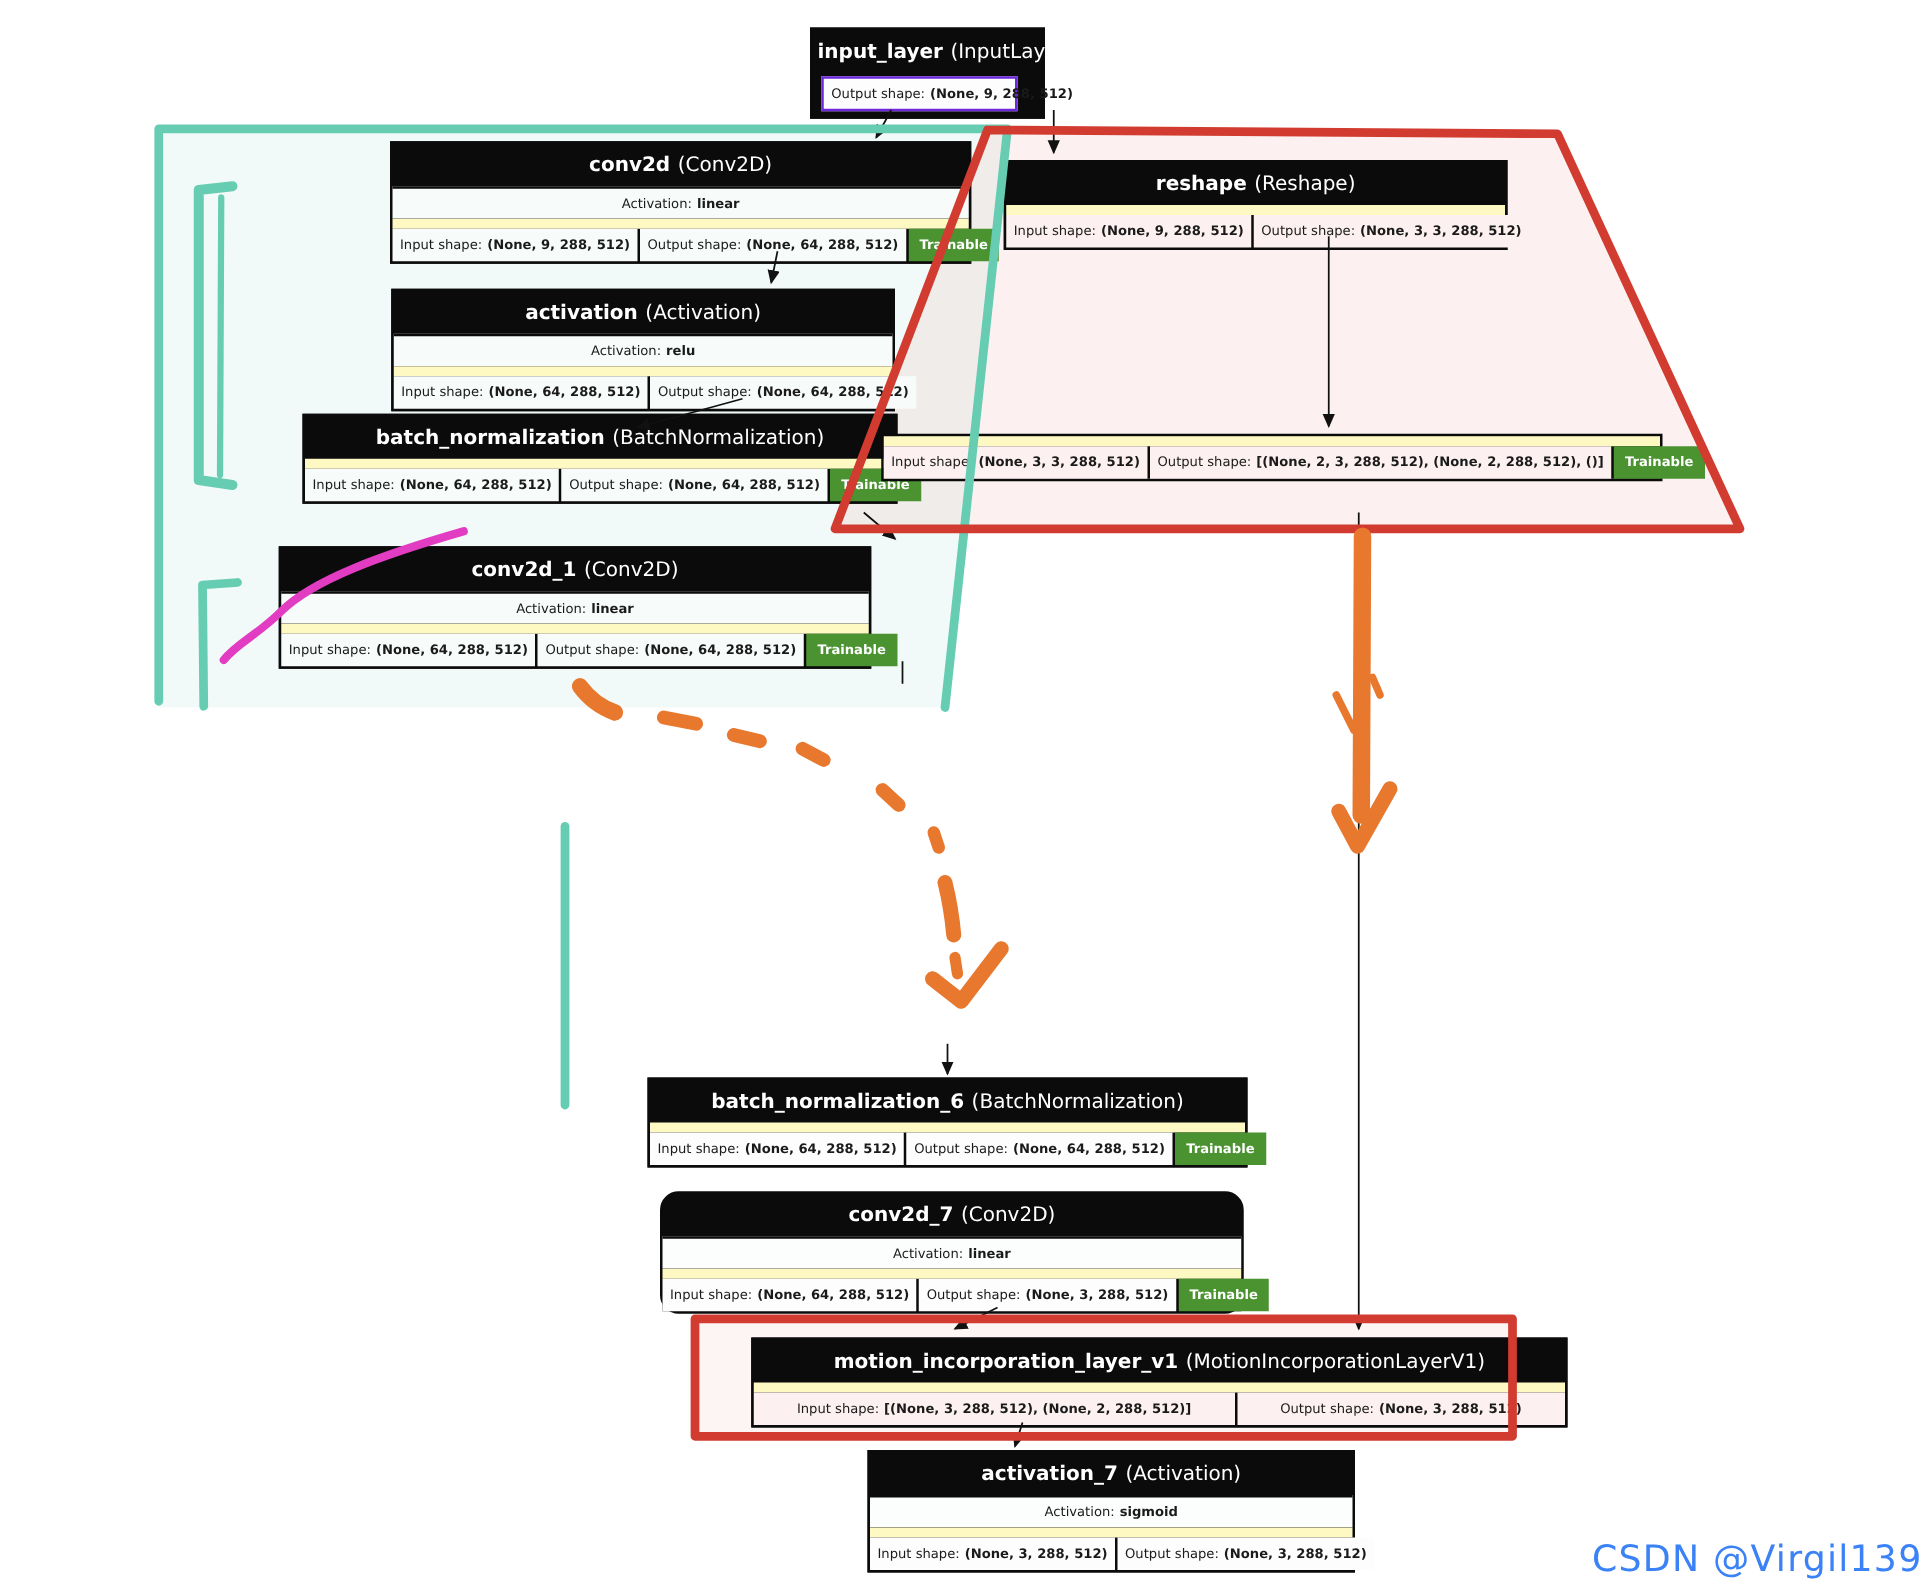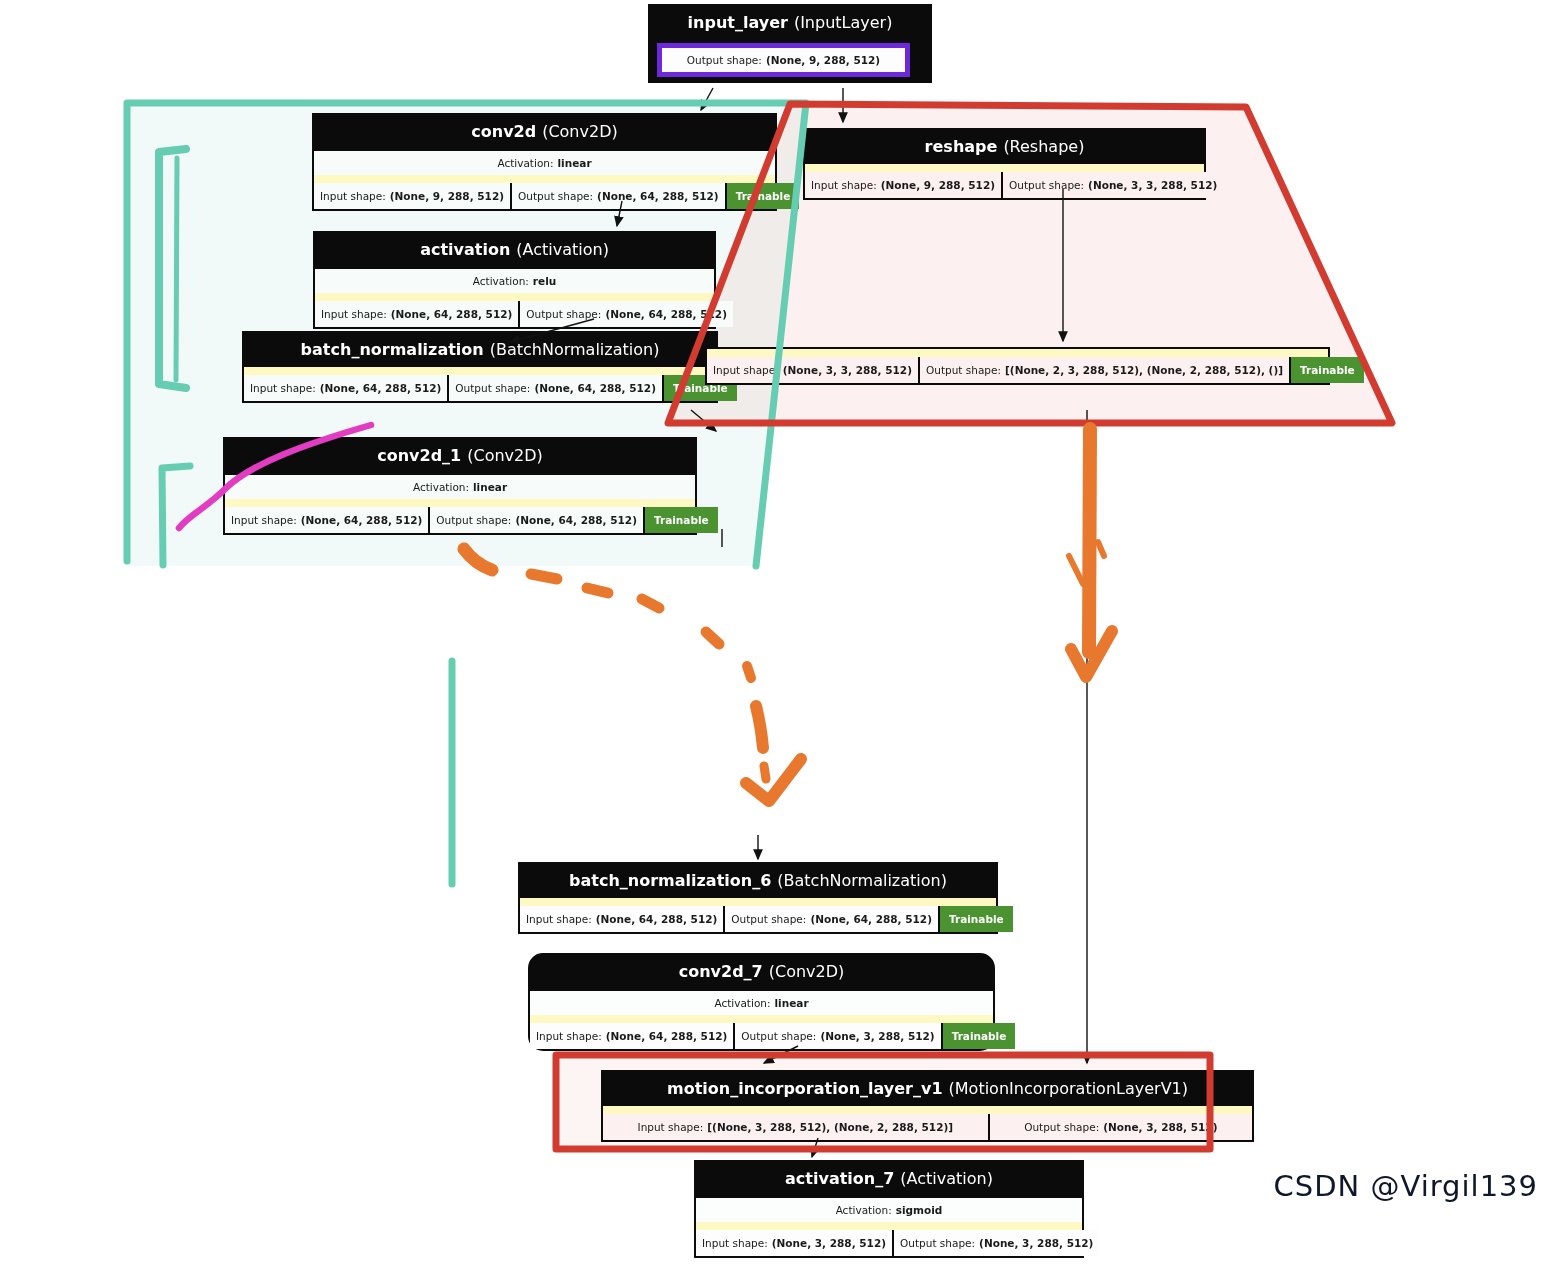--- a/index.html
+++ b/index.html
@@ -15,39 +15,39 @@
   .actrow{background:#fcfdfd;color:#1a1a1a;text-align:center;font-size:10.5px;
           padding:6px 4px;border-top:2px solid #0b0b0b;white-space:nowrap;}
   .actrow b{margin-left:4px;}
   .shrow{display:flex;gap:2px;border-top:8px solid #fef9c3;background:#0b0b0b;}
   .cell{background:#fdfdfd;color:#1a1a1a;font-size:10.5px;padding:7px 6px;flex:1 1 auto;
         text-align:center;white-space:nowrap;display:flex;align-items:center;justify-content:center;}
   .cell b{margin-left:4px;}
   .badge{background:#4a9330;color:#fff;font-weight:bold;font-size:10.5px;display:flex;
          align-items:center;justify-content:center;padding:0 9px;flex:0 0 auto;white-space:nowrap;}
   .io-single{background:#fdfdfd;color:#1a1a1a;font-size:10.5px;text-align:center;padding:6px 6px;
-             margin:3px 20px 4px 7px;border:5px solid #6d28d9;white-space:nowrap;}
+             margin:3px 20px 4px 7px;border:2px solid #6d28d9;white-space:nowrap;}
   .io-single b{margin-left:4px;}
   .pink .actrow,.pink .cell,.pink .io-single{background:#fdf0f1;}
   .mint .actrow,.mint .cell{background:#f7fbfa;}
-  #watermark{position:absolute;z-index:4;right:6px;top:1169px;font-size:29px;color:#0f172a;
+  #watermark{position:absolute;z-index:4;right:6px;top:1230px;font-size:29px;color:#3b82f6;
              letter-spacing:1px;white-space:nowrap;margin-left:16px;}
 </style>
 </head>
 <body>
 
 <div id="stage">
 
   <svg id="fills" class="layer-svg" width="1544" height="1274">
     <polygon points="127,103 806,103 756,566 127,566" fill="rgba(102,205,178,0.09)"></polygon>
     <polygon points="790,104 1246,107 1392,423 668,423" fill="rgba(214,60,48,0.07)"></polygon>
     <rect x="556" y="1055" width="654" height="94" fill="rgba(214,60,48,0.05)"></rect>
   </svg>
 
-  <div class="layer" style="left:648px;top:4px;width:284px;">
+  <div class="layer" style="left:648px;top:22px;width:188px;">
     <div class="hdr"><b>input_layer</b><span>(InputLayer)</span></div>
     <div class="io-single"><span>Output shape:</span><b>(None, 9, 288, 512)</b></div>
   </div>
 
   <div class="layer mint" style="left:312px;top:113px;width:465px;">
     <div class="hdr"><b>conv2d</b><span>(Conv2D)</span></div>
     <div class="actrow"><span>Activation:</span><b>linear</b></div>
     <div class="shrow">
       <div class="cell">
           <span>Input shape:</span>

